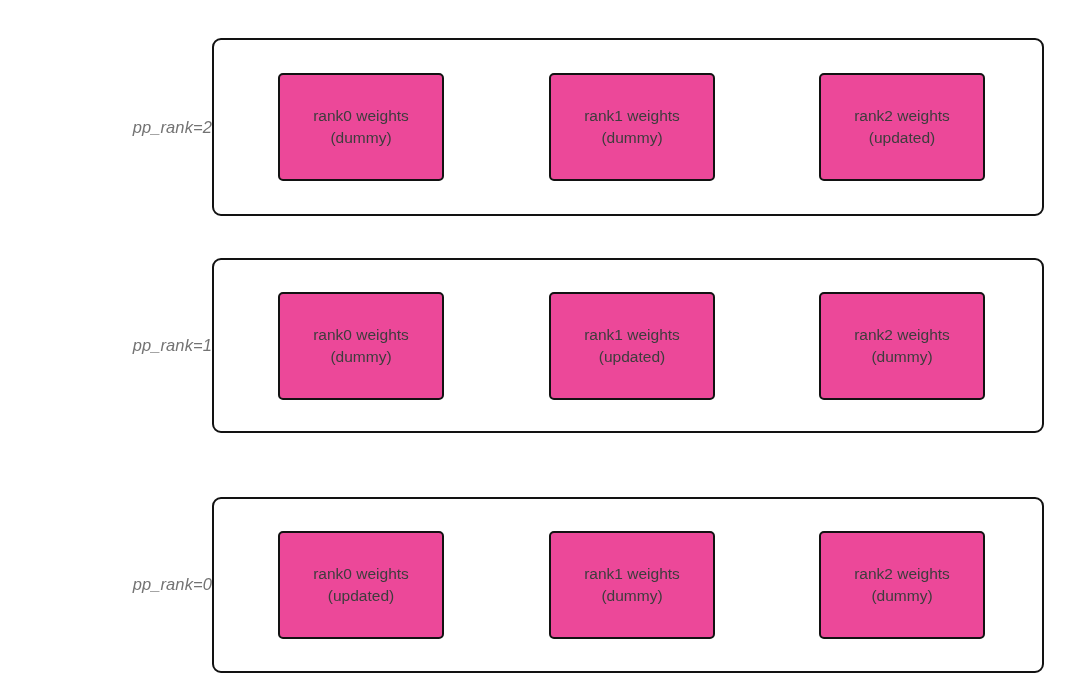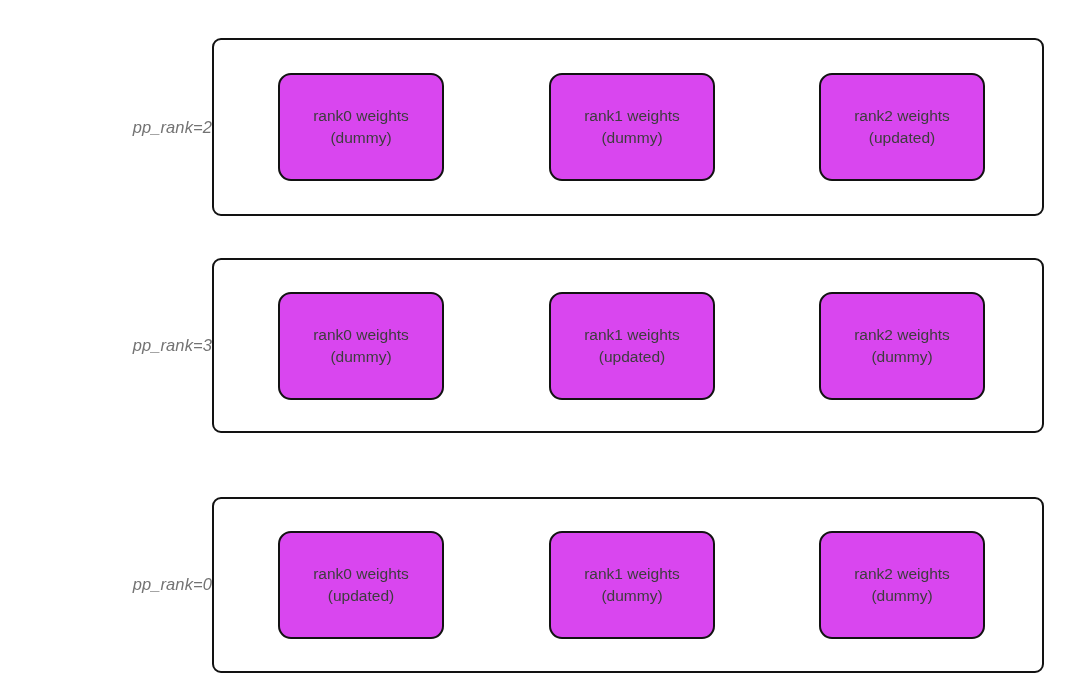--- a/index.html
+++ b/index.html
@@ -59,22 +59,22 @@
     transform: translateY(-50%);
     width: 166px;
     height: 108px;
   }
 
   .weight-box {
     width: 100%;
     height: 100%;
     box-sizing: border-box;
     border: 2.6px solid #121212;
-    border-radius: 13px;
-    background: #d946ef;
+    border-radius: 5px;
+    background: #ec4899;
     display: flex;
     flex-direction: column;
     align-items: center;
     justify-content: center;
     line-height: 1.42;
   }
 
   .weight-line {
     font-size: 15.5px;
     color: #3d3d3d;
@@ -105,21 +105,21 @@
       <div class="weight-slot" style="left:605px;">
         <div class="weight-box">
           <div class="weight-line">rank2 weights</div>
           <div class="weight-line">(updated)</div>
         </div>
       </div>
     </div>
   </div>
 
   <div class="stage-row" style="top:258px; height:175px;">
-    <div class="stage-label">pp_rank=3</div>
+    <div class="stage-label">pp_rank=1</div>
     <div class="stage-box" style="height:175px;">
       <div class="weight-slot" style="left:64px;">
         <div class="weight-box">
           <div class="weight-line">rank0 weights</div>
           <div class="weight-line">(dummy)</div>
         </div>
       </div>
       <div class="weight-slot" style="left:335px;">
         <div class="weight-box">
           <div class="weight-line">rank1 weights</div>

